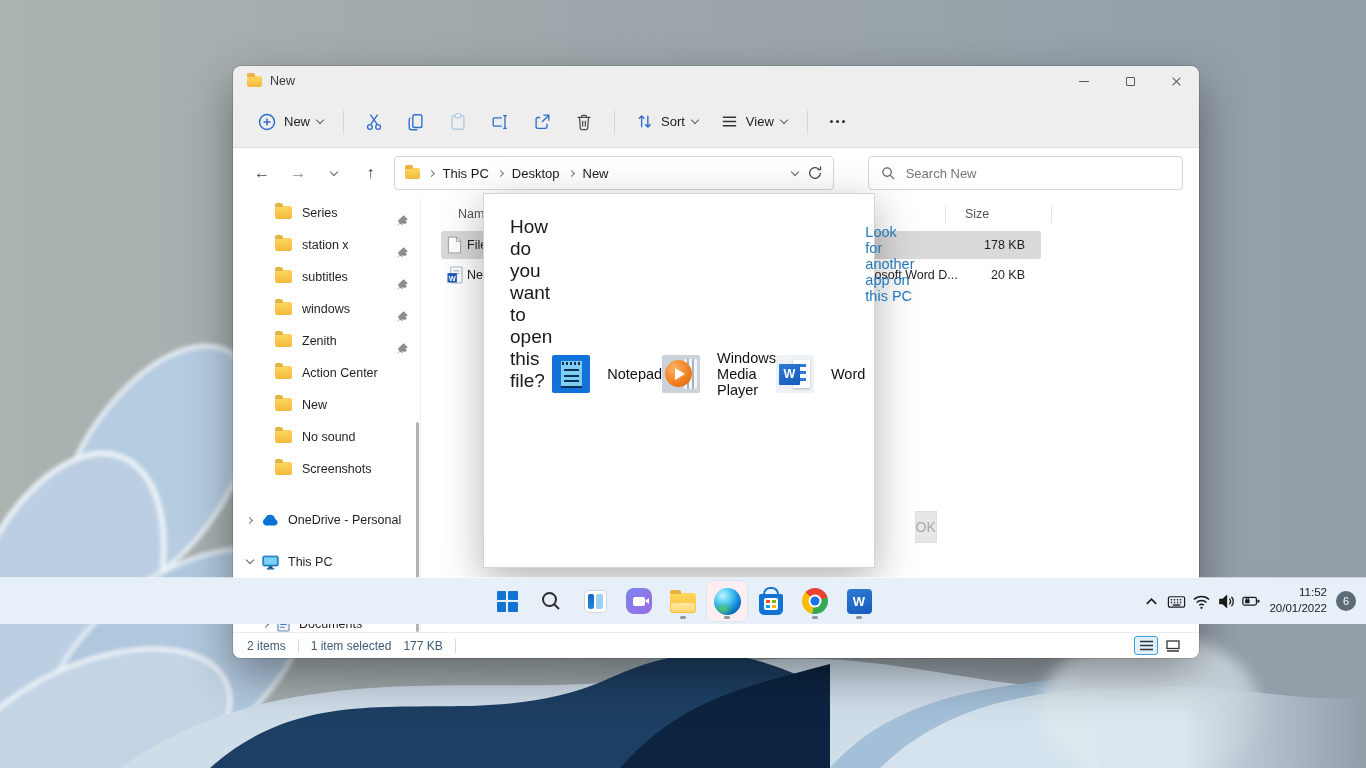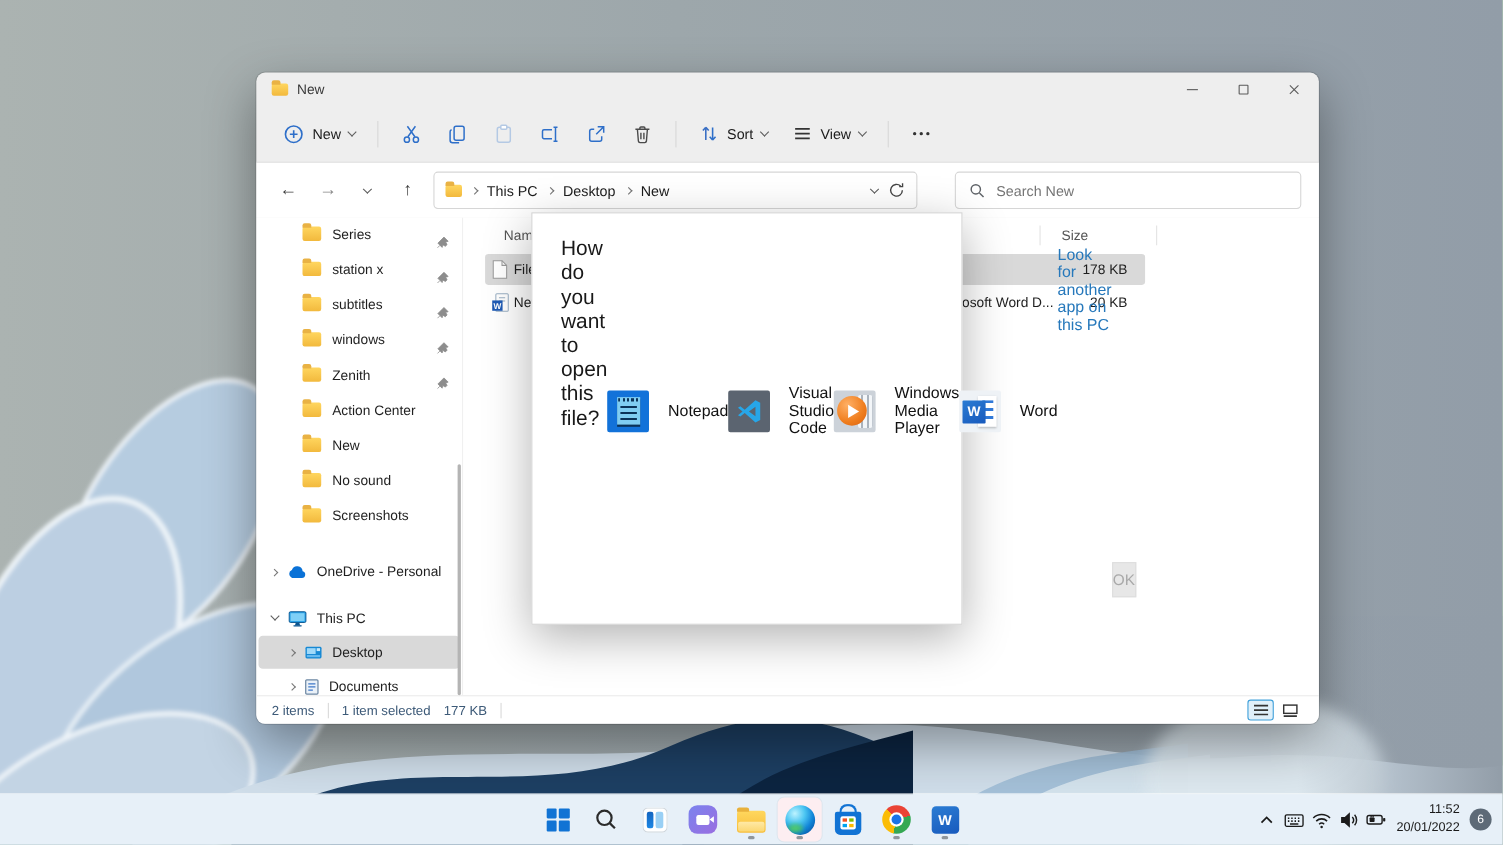--- a/index.html
+++ b/index.html
@@ -1,17 +1,17 @@
 <!DOCTYPE html>
 <html><head>
 <meta charset="utf-8">
 <style>
   * { margin:0; padding:0; box-sizing:border-box; }
   html,body { width:1366px; height:768px; overflow:hidden; font-family:"Liberation Sans","DejaVu Sans",sans-serif; }
-  .desktop { position:relative; width:1366px; height:768px; background:#14532d; }
+  .desktop { position:relative; width:1366px; height:624px; background:#fef9c3; }
   .wallpaper { position:absolute; inset:0; }
 
   
   .window { position:absolute; left:233px; top:66px; width:966px; height:592px;
     background:#eeeeee; border-radius:8px; box-shadow:0 18px 45px rgba(0,0,0,.38), 0 0 0 1px rgba(0,0,0,.12);
     display:flex; flex-direction:column; overflow:hidden; }
 
   .titlebar { height:30px; display:flex; align-items:center; padding-left:14px; flex:none; }
   .titlebar-title { font-size:12.5px; color:#3a3a3a; margin-left:8px; }
   .win-controls { margin-left:auto; display:flex; height:100%; }
@@ -513,28 +513,20 @@
   <div class="dialog">
     <div class="dlg-title">How do you want to open this file?</div>
 
     <div class="app-row">
       <div class="tile tile-notepad">
           <div class="pad"></div>
         </div>
       <span class="app-name">Notepad</span>
     </div>
 
-    <div class="app-row">
-      <div class="tile tile-vscode">
-        <svg width="26" height="26" viewBox="0 0 36 36" fill="#27a6e8">
-          <path d="M26,4 L12.5,16 L7,11.5 L4,13.3 L9.7,18 L4,22.7 L7,24.5 L12.5,20 L26,32 L32,28.8 V7.2 Z M26,12 v12 l-8.2,-6 Z"></path>
-        </svg>
-      </div>
-      <span class="app-name">Visual Studio Code</span>
-    </div>
 
     <div class="app-row">
       <div class="tile tile-wmp">
         <div class="wmp-disc">
             <div class="wmp-play"></div>
           </div>
       </div>
       <span class="app-name">Windows Media Player</span>
     </div>
 

